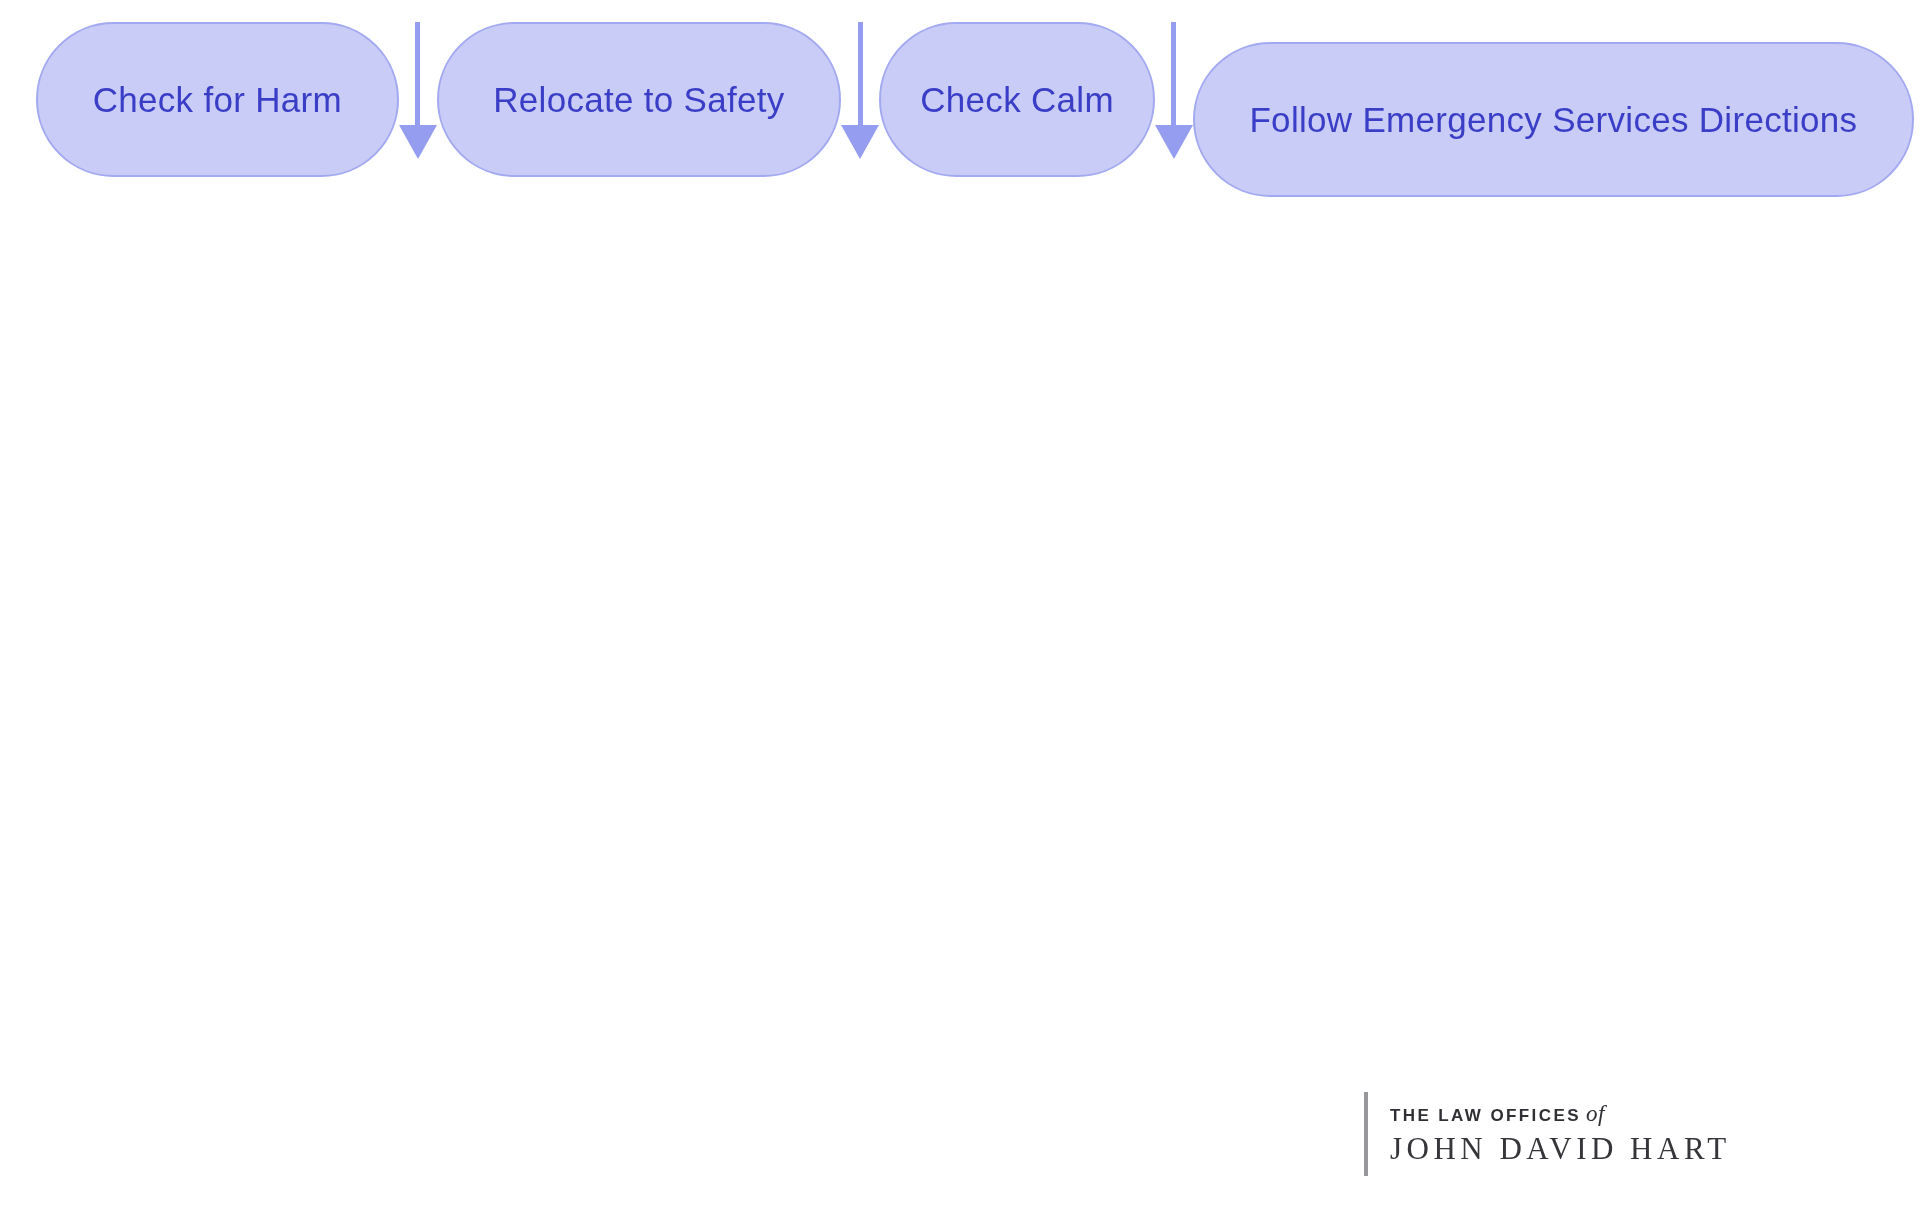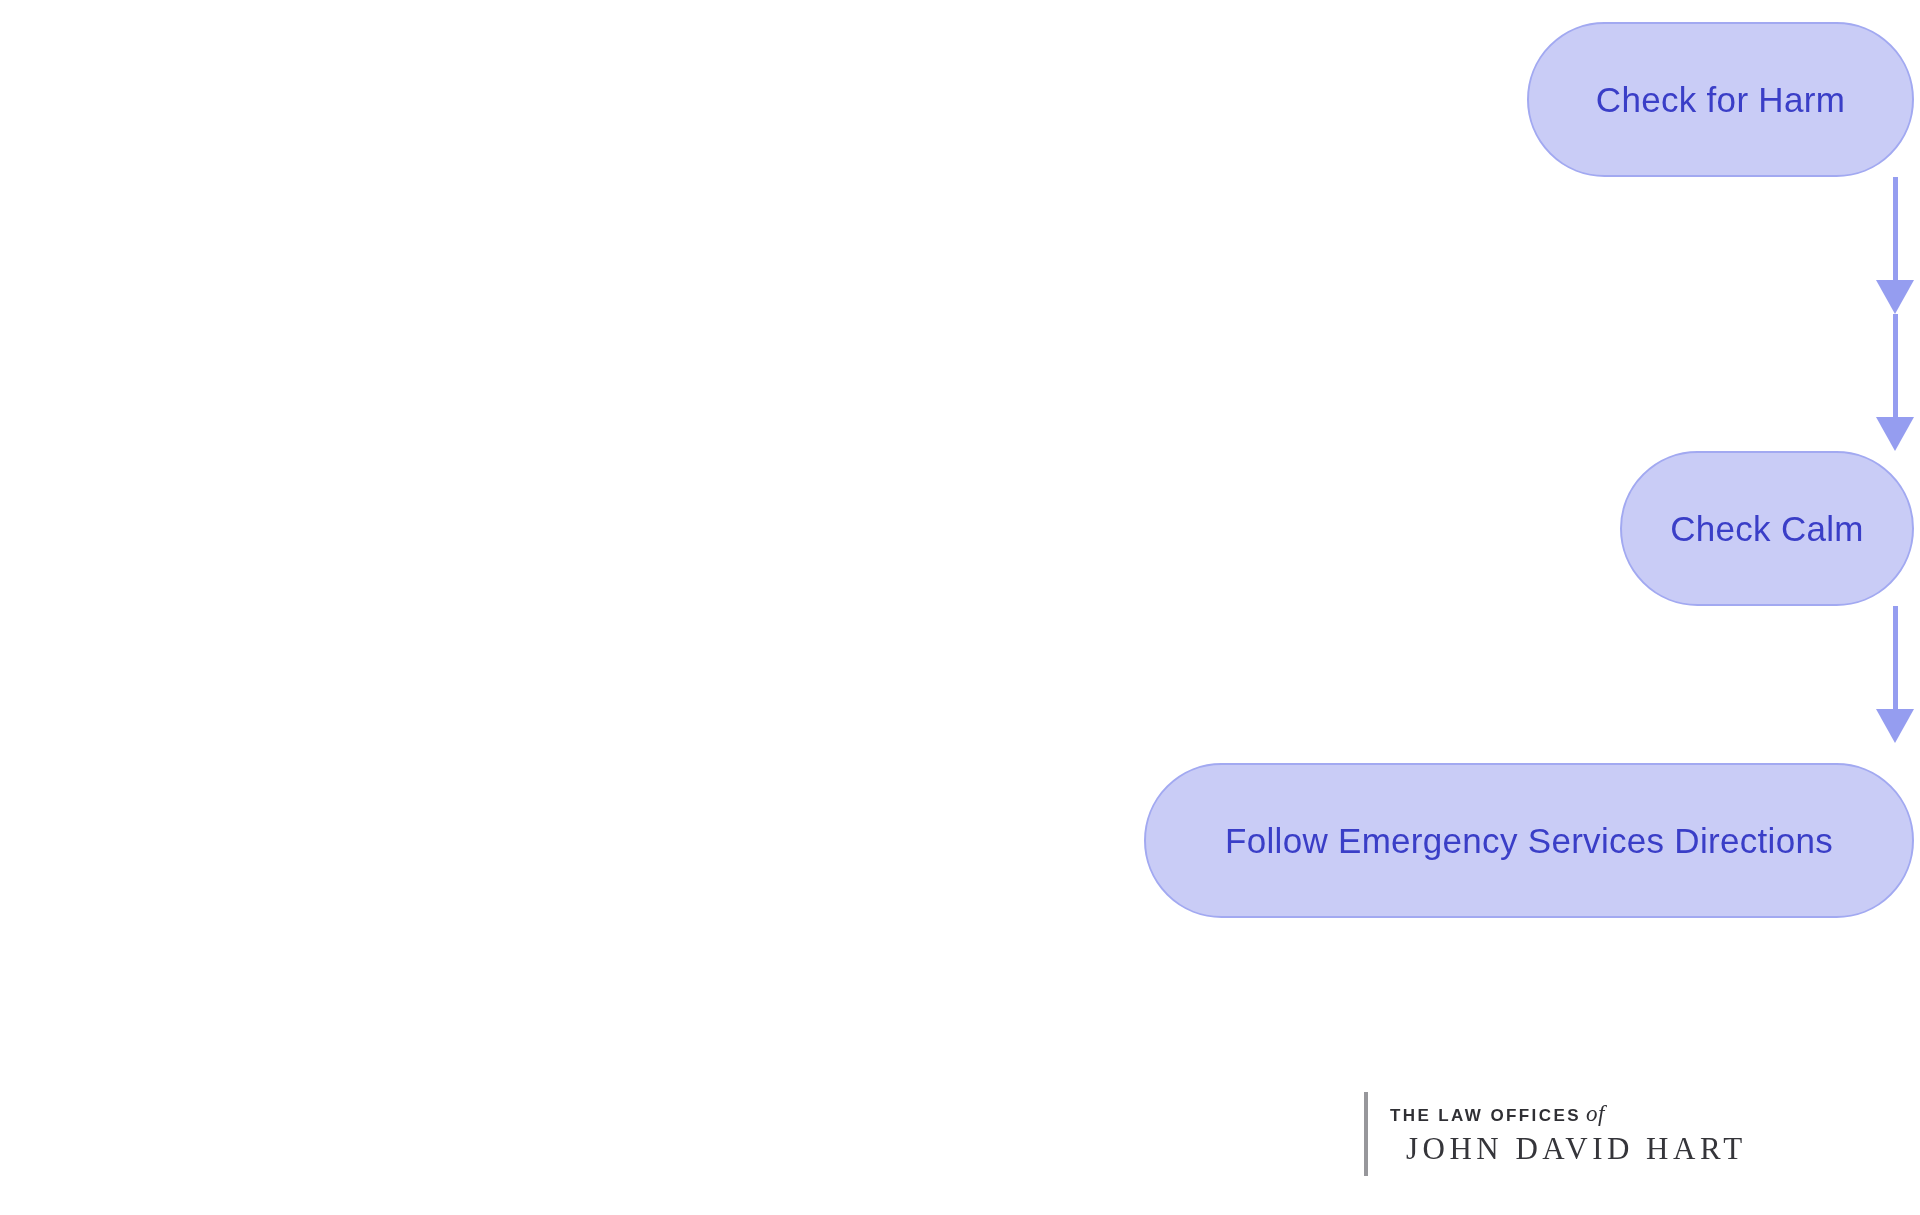--- a/index.html
+++ b/index.html
@@ -16,22 +16,23 @@
     font-family: "Liberation Sans", sans-serif;
   }
 
   
   .flow {
     position: absolute;
     left: 0;
     right: 6px;          
     top: 22px;
     display: flex;
-    flex-direction: column;
-    align-items: flex-end;
+    flex-direction: row;
+    align-items: flex-start;
+    padding-left: 36px;
   }
   .node {
     height: 155px;
     box-sizing: border-box;
     background: #c9ccf6;
     border: 2px solid #a2a9f1;
     border-radius: 78px;
     display: flex;
     align-items: center;
     justify-content: center;
@@ -116,39 +117,41 @@
     letter-spacing: 0.5px;
     margin-left: 5px;
   }
   .logo-line2 {
     margin-top: 4px;
     font-family: "Liberation Serif", serif;
     font-size: 31px;
     letter-spacing: 4.5px;
     color: #35353a;
     white-space: nowrap;
-    margin-left: 16px;
   }
 </style>
 </head>
 <body>
 
 <div class="canvas">
 
   <div class="flow">
 
     <div class="node w1">
       <span>Check for Harm</span>
     </div>
 
     <div class="arrow">
       <div class="shaft"></div>
       <div class="head"></div>
     </div>
 
+    <div class="node w2">
+      <span>Relocate to Safety</span>
+    </div>
 
     <div class="arrow">
       <div class="shaft"></div>
       <div class="head"></div>
     </div>
 
     <div class="node w3">
       <span>Check Calm</span>
     </div>
 

